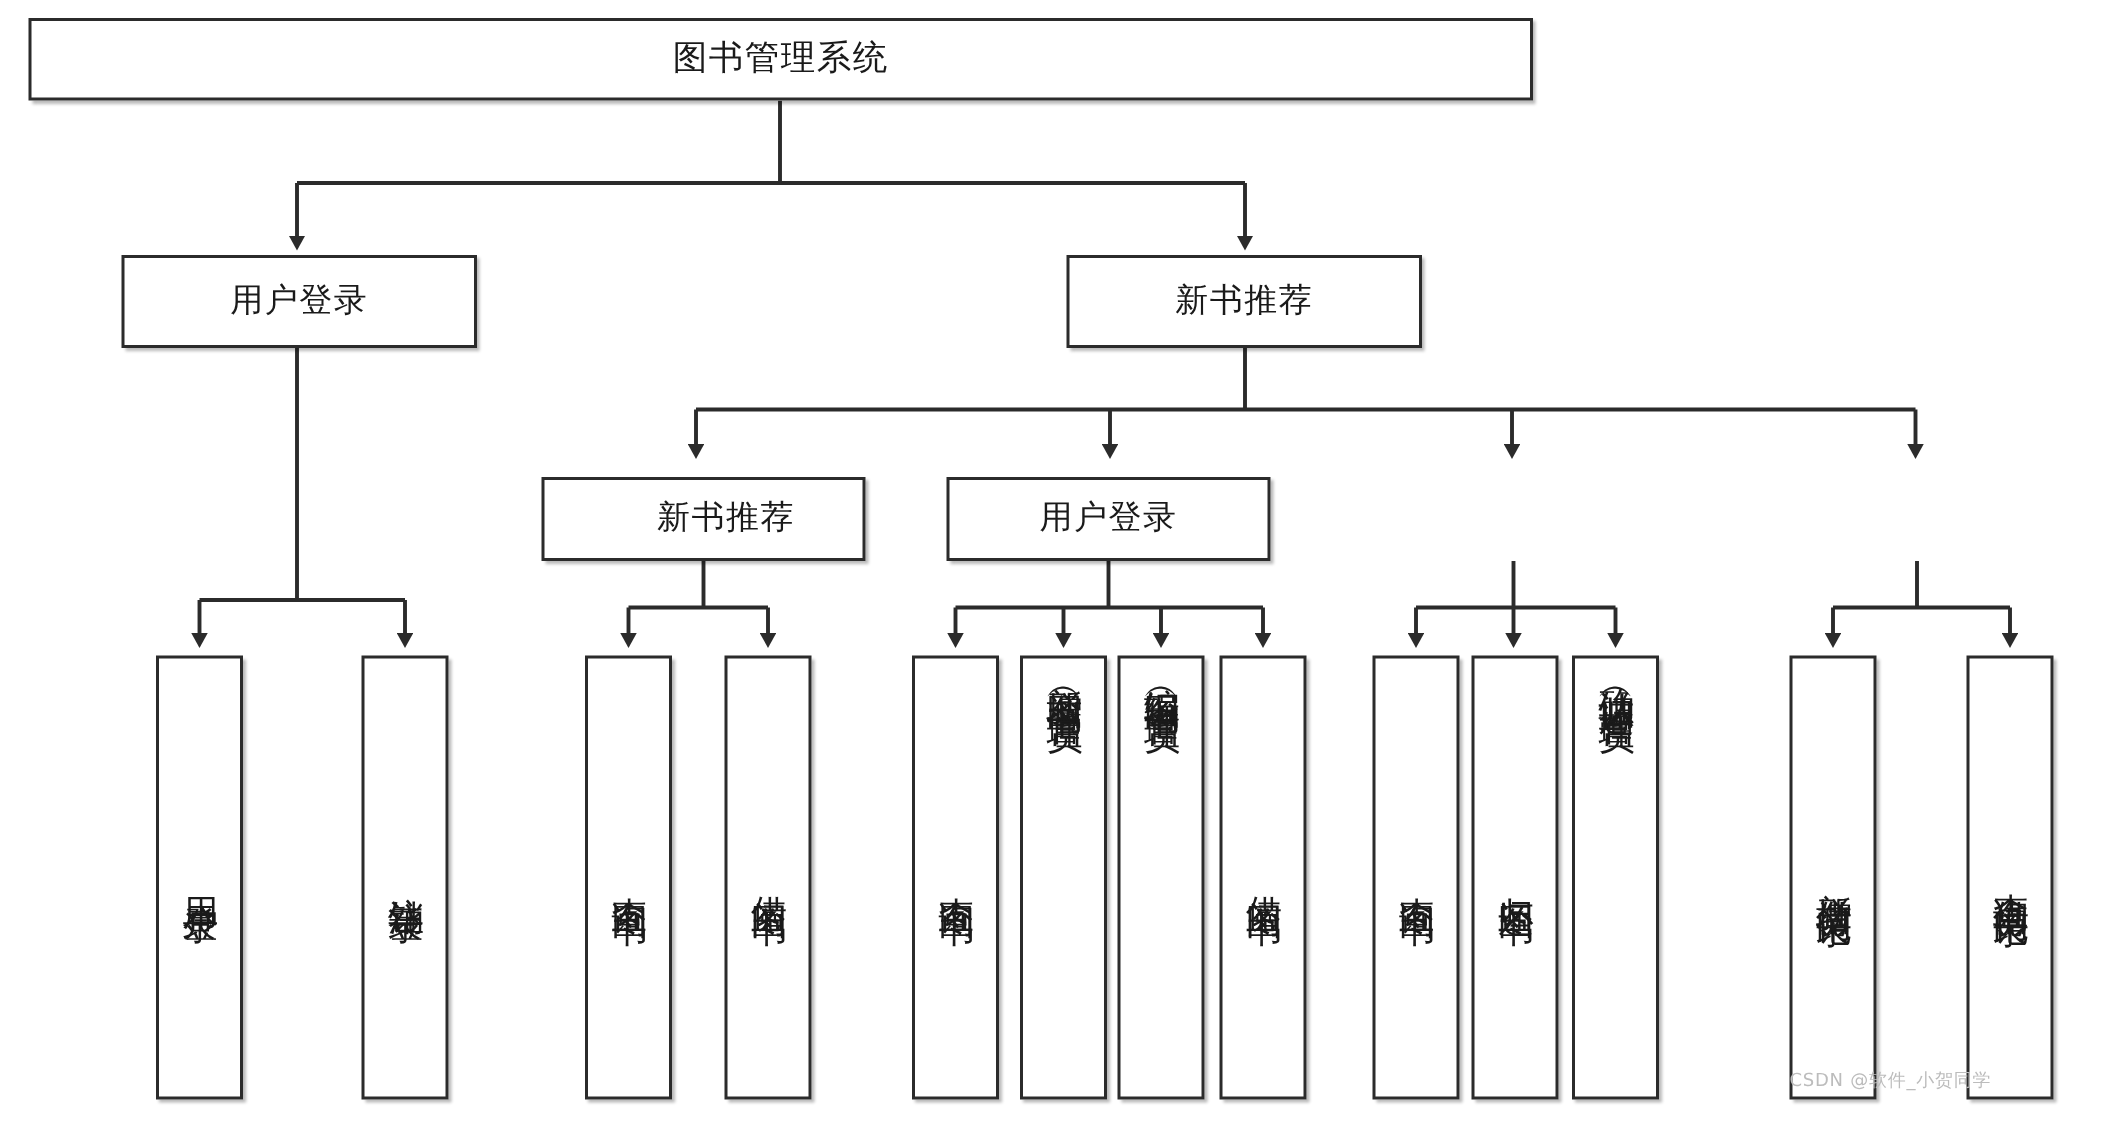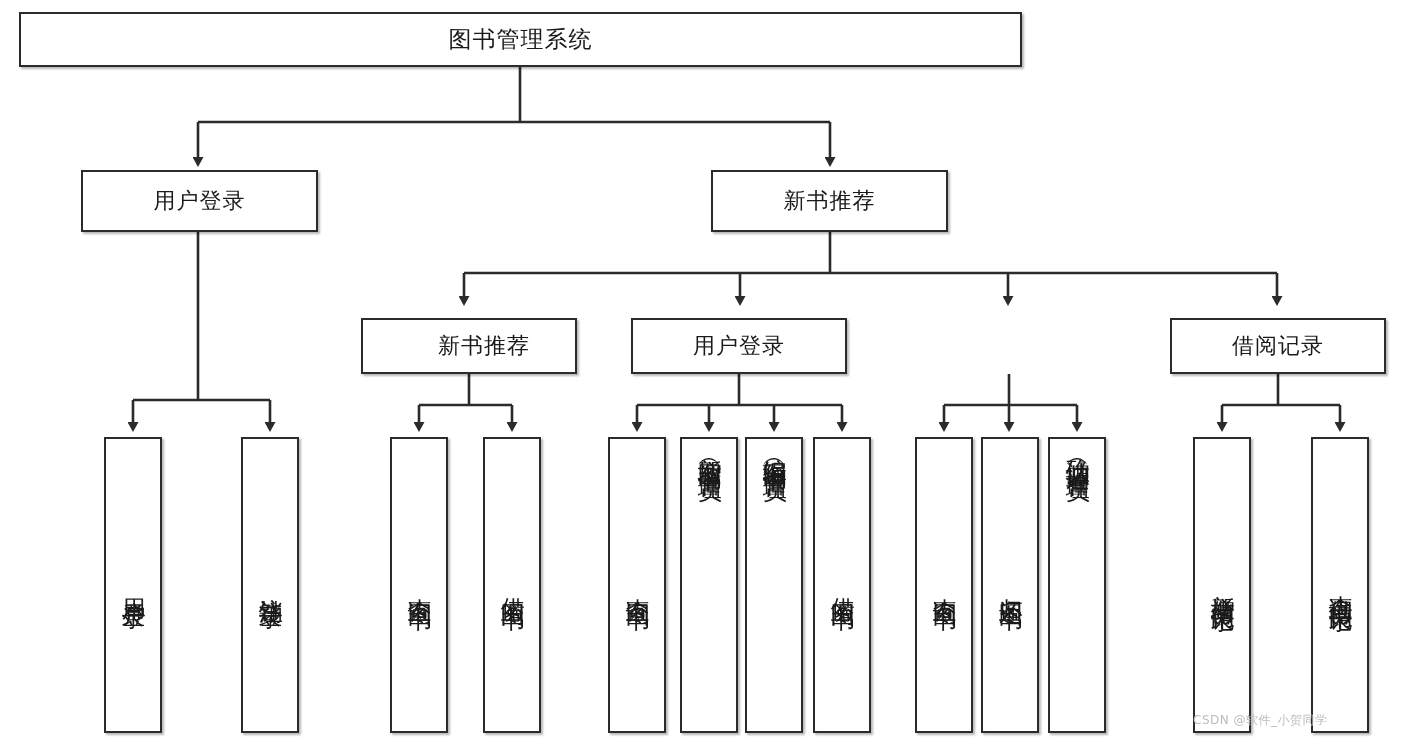--- a/index.html
+++ b/index.html
@@ -141,23 +141,20 @@
   <div class="node horiz" style="left:711px; top:170px; width:237px; height:62px;">
     <span>新书推荐</span>
   </div>
 
   <div class="node horiz" style="left:361px; top:318px; width:216px; height:56px;padding-left:36px;">
     <span>新书推荐</span>
   </div>
   <div class="node horiz" style="left:631px; top:318px; width:216px; height:56px;">
     <span>用户登录</span>
   </div>
-  <div class="node horiz" style="left:1170px; top:318px; width:216px; height:56px;">
-    <span>借阅记录</span>
-  </div>
 
   <div class="node vert center" style="left:104px; top:437px; width:58px; height:296px;">
     <span class="vtext">用户登录</span>
   </div>
   <div class="node vert center" style="left:241px; top:437px; width:58px; height:296px;">
     <span class="vtext">注销登录</span>
   </div>
 
   <div class="node vert center" style="left:390px; top:437px; width:58px; height:296px;">
     <span class="vtext">查询图书</span>

